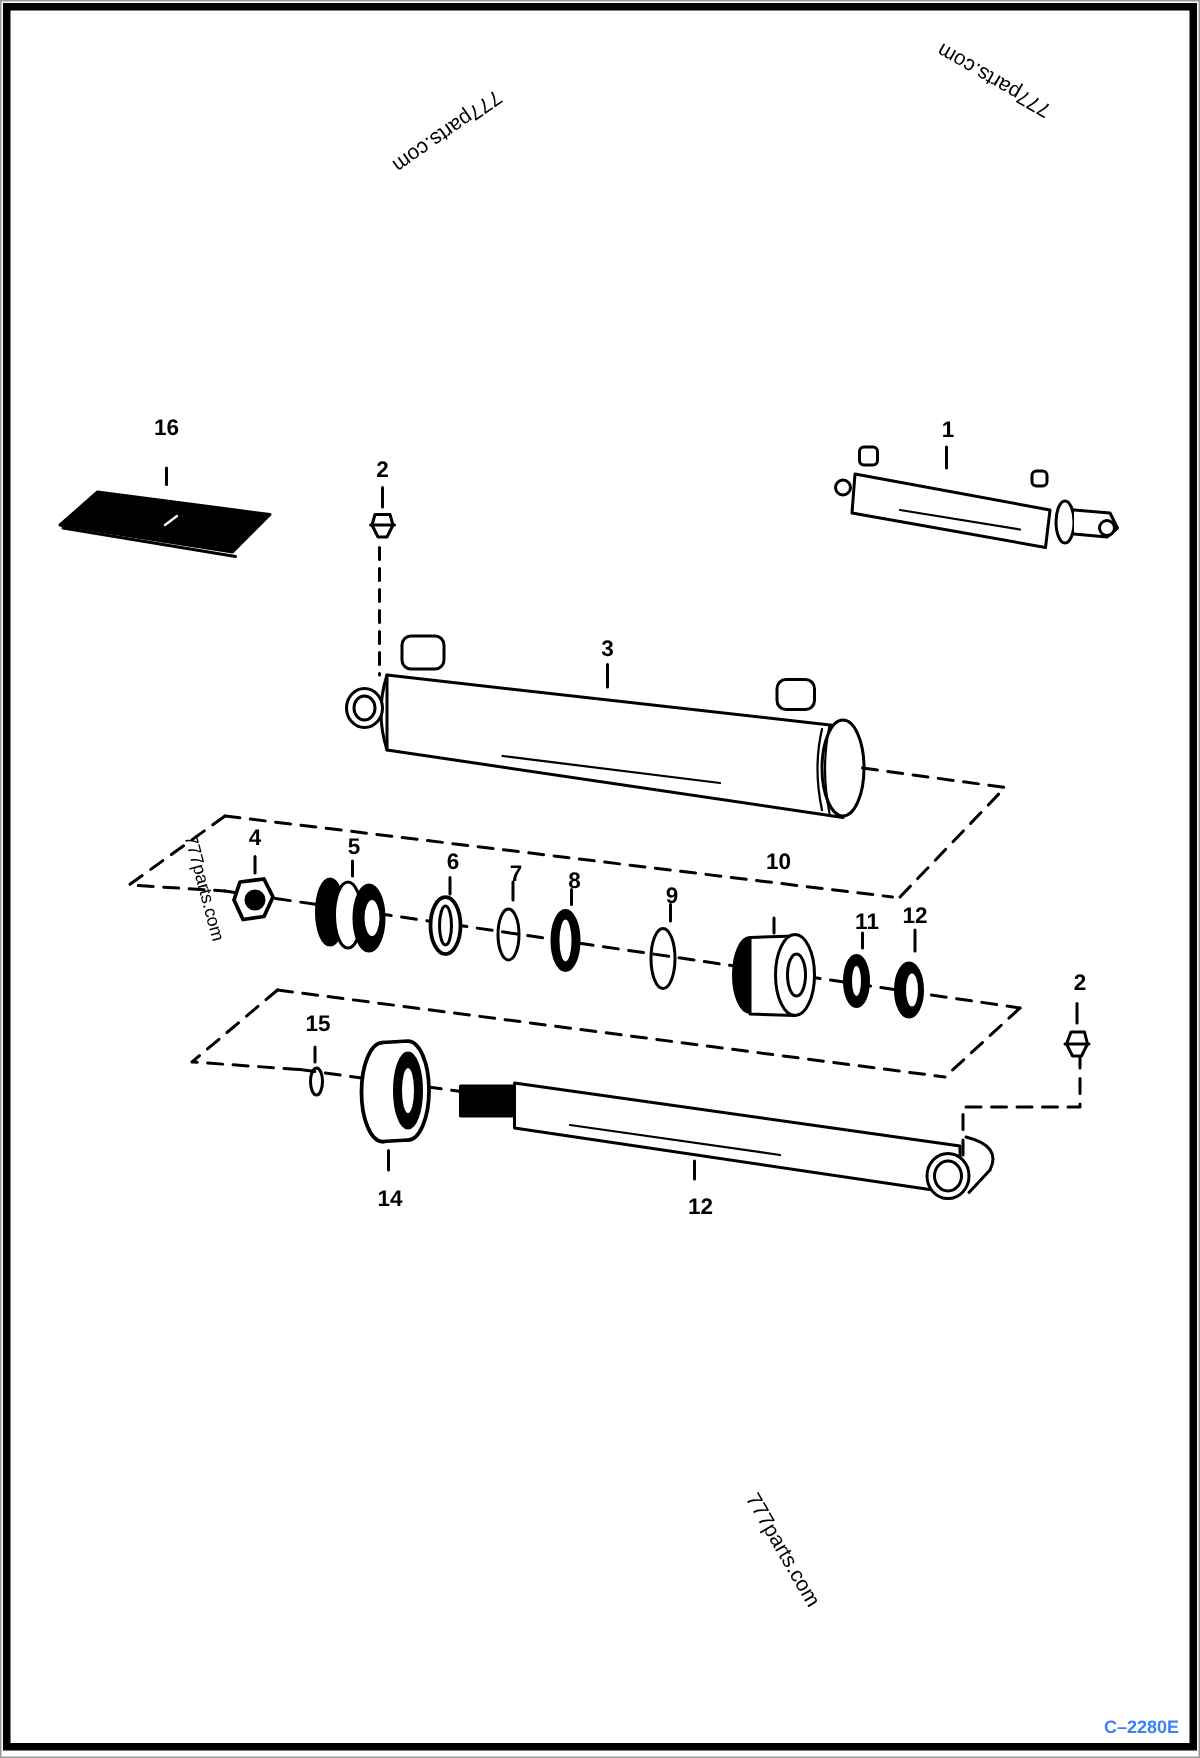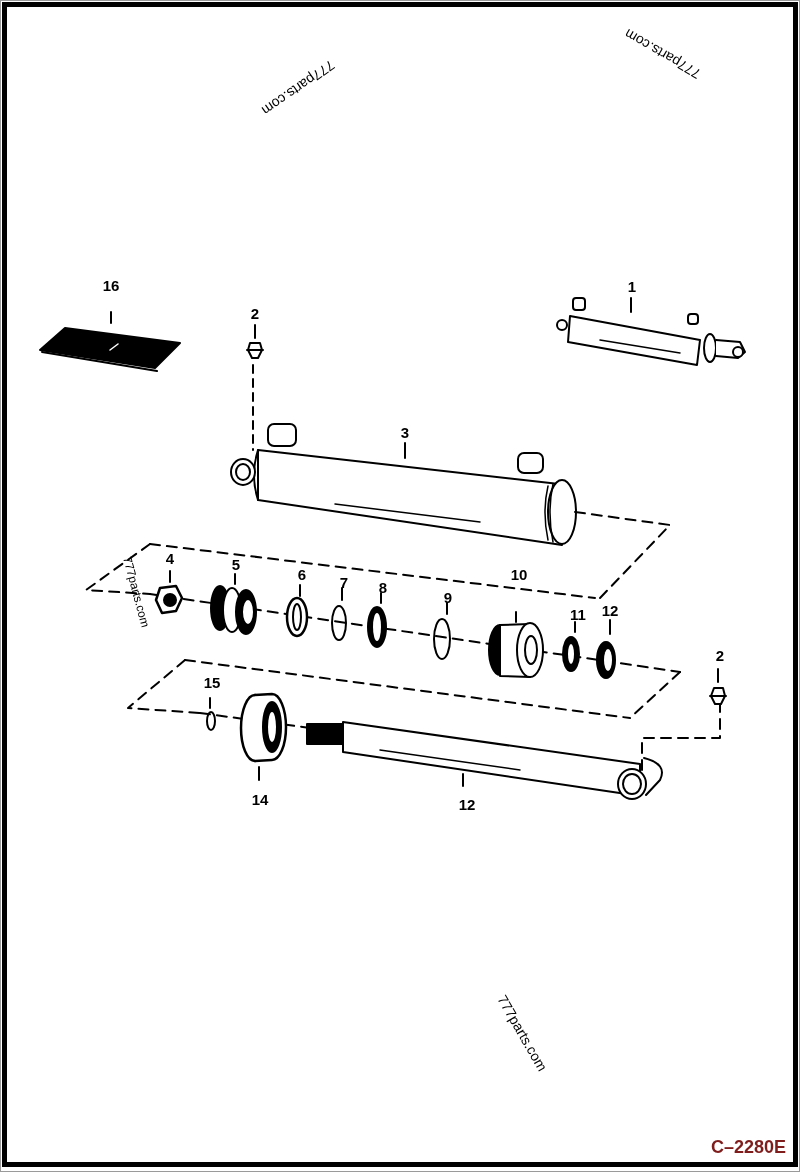--- a/index.html
+++ b/index.html
@@ -2,21 +2,21 @@
 <html><head>
 <meta charset="utf-8">
 <style>
   html,body{margin:0;padding:0;background:#ffffff;}
   body{width:800px;height:1172px;position:relative;overflow:hidden;font-family:"Liberation Sans",sans-serif;}
   .frame{position:absolute;left:0;top:0;width:800px;height:1172px;box-sizing:border-box;border:1px solid #9a9a9a;}
   .frame-inner{position:absolute;left:1px;top:1px;right:1px;bottom:4px;border:5px solid #000;box-sizing:border-box;background:#fff;}
   svg.diagram{position:absolute;left:0;top:0;}
   .callout{position:absolute;font-weight:bold;font-size:15px;color:#000;transform:translateX(-50%);line-height:1;}
   .wm{position:absolute;font-size:14px;color:#000;white-space:nowrap;transform-origin:center center;}
-  .figid{position:absolute;right:14px;bottom:14px;font-weight:bold;font-size:18px;color:#7f1d1d;}
+  .figid{position:absolute;right:14px;bottom:14px;font-weight:bold;font-size:12px;color:#3b82f6;}
 </style>
 </head>
 <body>
 
 <div class="frame">
   <div class="frame-inner"></div>
 </div>
 
 <svg class="diagram" width="800" height="1172" viewBox="0 0 800 1172" xmlns="http://www.w3.org/2000/svg">
   <g fill="none" stroke="#000" stroke-width="2" stroke-linecap="round" stroke-linejoin="round">

